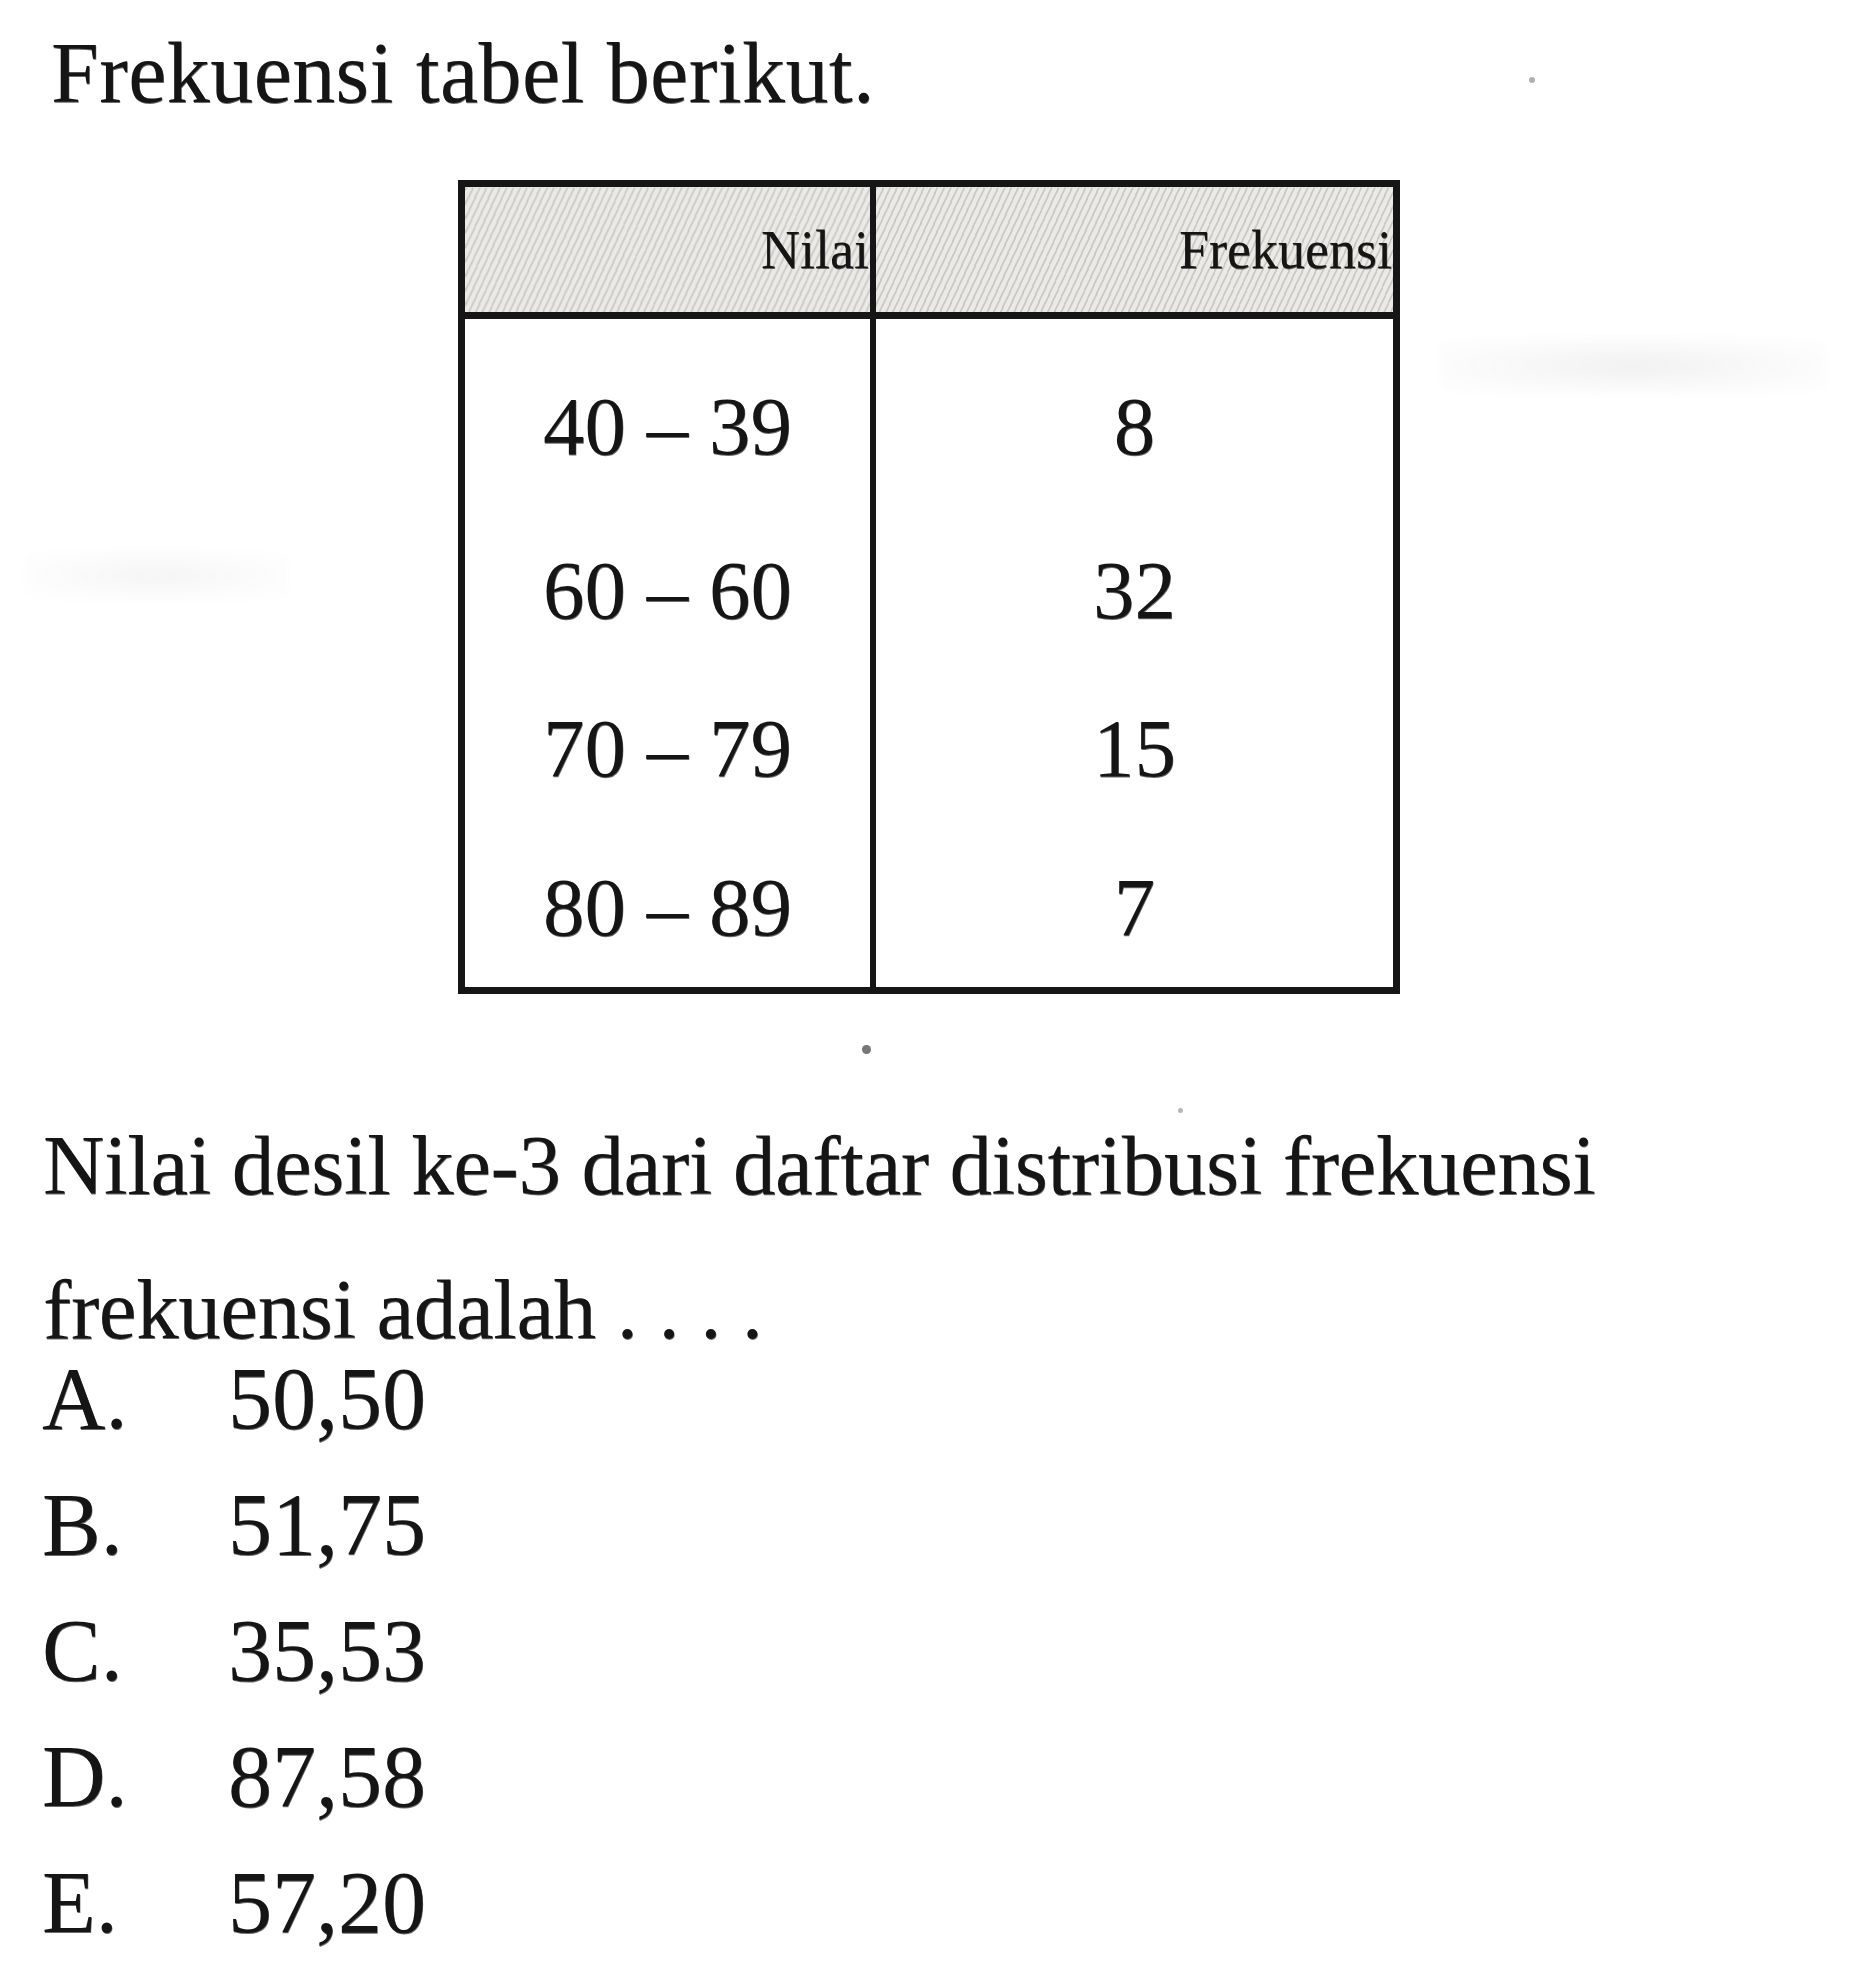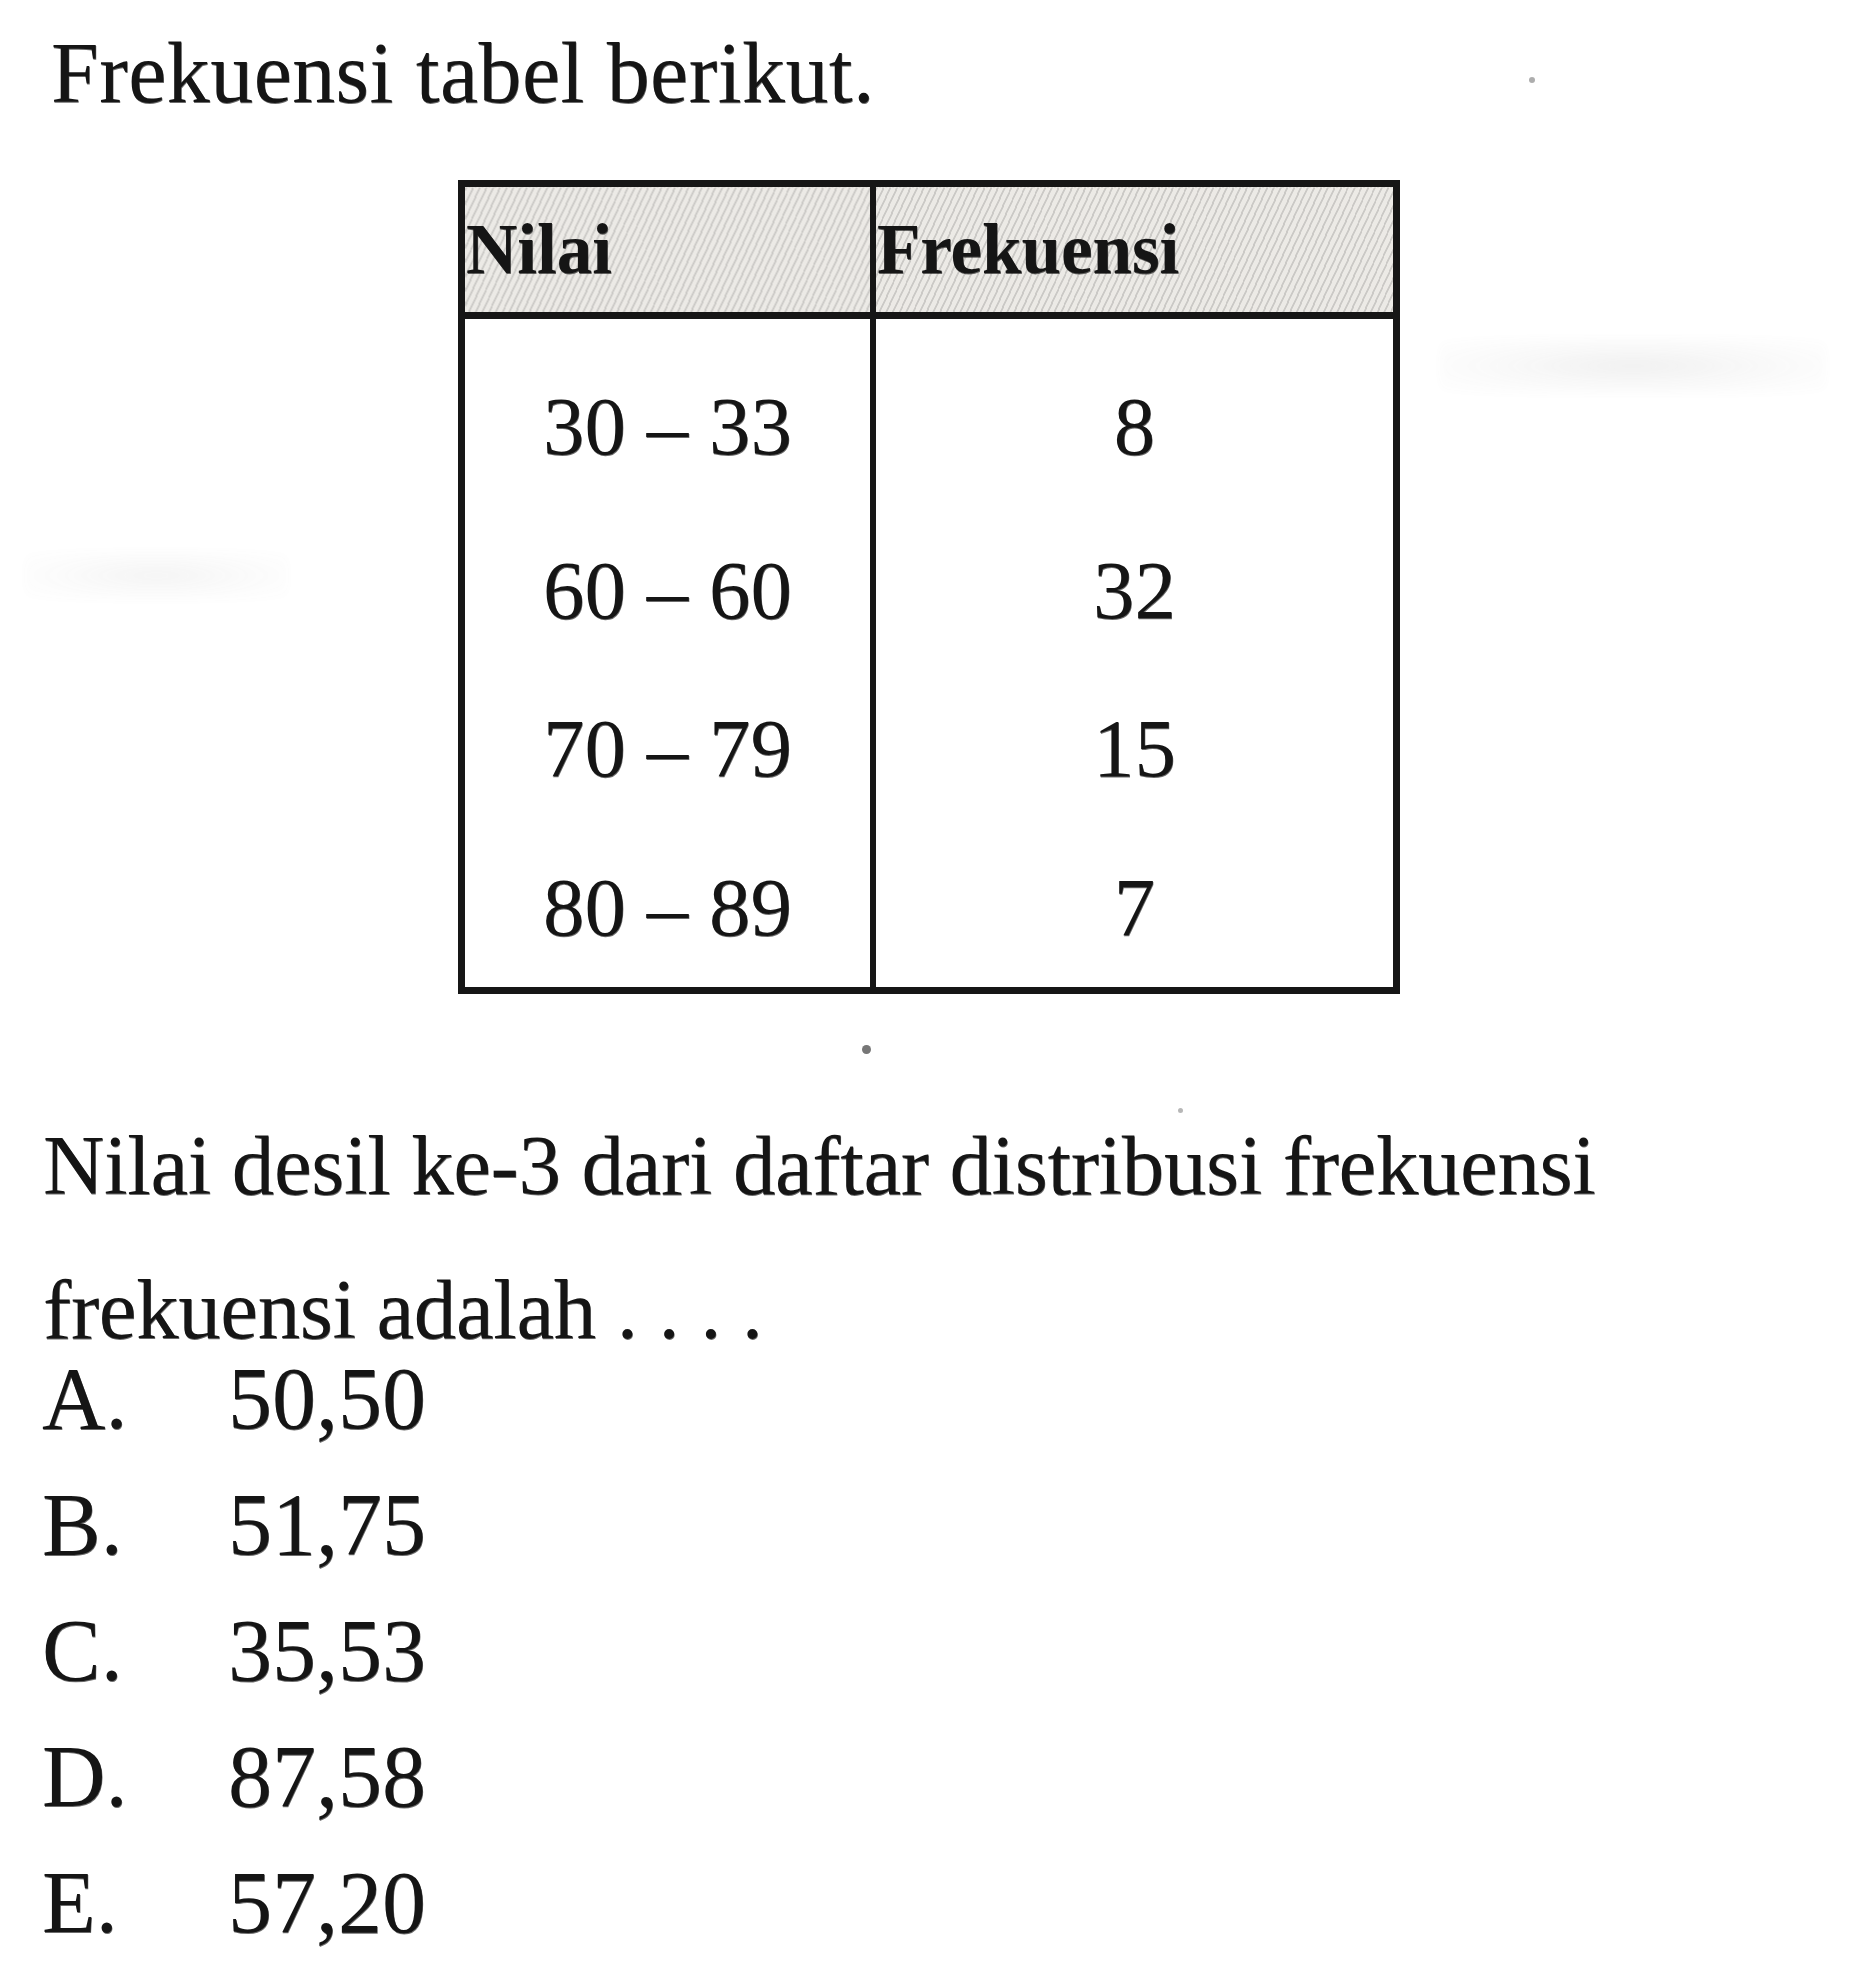--- a/index.html
+++ b/index.html
@@ -32,23 +32,23 @@
     left: 458px;
     top: 180px;
     width: 942px;
     height: 814px;
     border-collapse: collapse;
     table-layout: fixed;
     border: 7px solid #161616;
   }
   .freq-table th {
     height: 123px;
-    font-size: 71px;
-    font-weight: bold;
-    text-align: left;
+    font-size: 54px;
+    font-weight: normal;
+    text-align: right;
     vertical-align: middle;
     border-bottom: 7px solid #161616;
     background-color: #eceae6;
     background-image: repeating-linear-gradient(
       115deg,
       rgba(70,70,70,0.20) 0px,
       rgba(70,70,70,0.20) 1.8px,
       rgba(0,0,0,0) 1.8px,
       rgba(0,0,0,0) 6.1px
     );
@@ -118,21 +118,21 @@
       <col style="width:56%">
     </colgroup>
     <thead>
       <tr>
         <th class="ink">Nilai</th>
         <th class="ink">Frekuensi</th>
       </tr>
     </thead>
     <tbody>
       <tr>
-        <td class="ink">30 – 33</td>
+        <td class="ink">40 – 39</td>
         <td class="ink">8</td>
       </tr>
       <tr>
         <td class="ink">60 – 60</td>
         <td class="ink">32</td>
       </tr>
       <tr>
         <td class="ink">70 – 79</td>
         <td class="ink">15</td>
       </tr>

